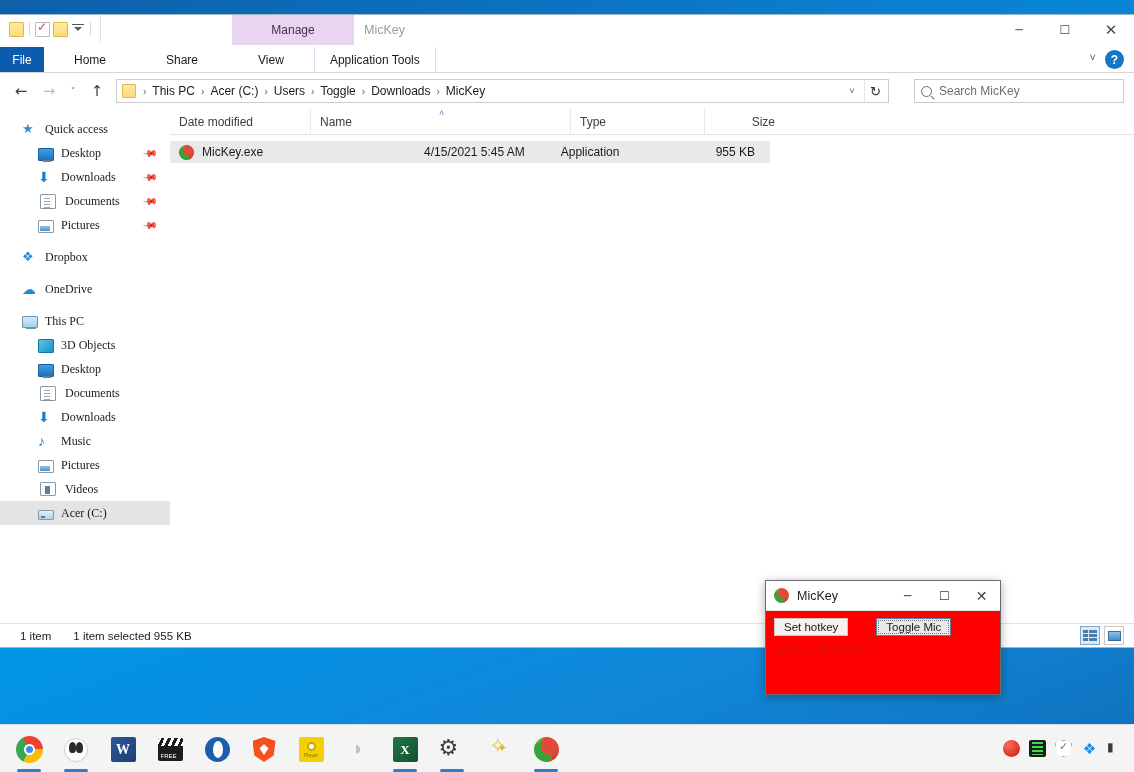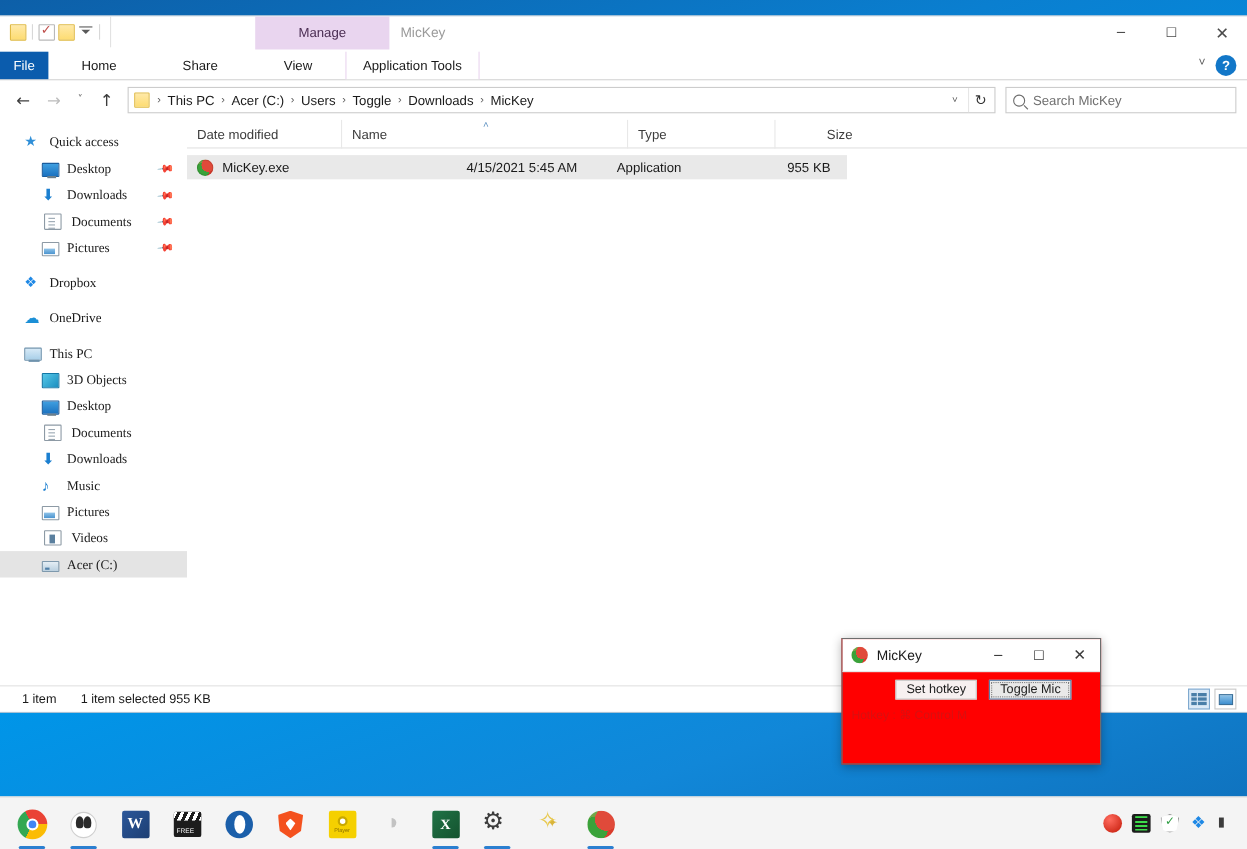--- a/index.html
+++ b/index.html
@@ -146,21 +146,21 @@
     display: flex; align-items: center; justify-content: center;
     font-size: 9px; color: #555;
   }
   .addr-refresh {
     position: absolute; right: 2px; top: 0; bottom: 0; width: 22px;
     display: flex; align-items: center; justify-content: center;
     font-size: 13px; color: #333; border-left: 1px solid #e6e6e6;
     font-family: "DejaVu Sans", sans-serif;
   }
   .searchbox {
-    flex: 0 0 210px; height: 24px; margin-left: 7px;
+    flex: 0 0 210px; height: 24px; margin-left: 23px;
     border: 1px solid #cccccc; background: #fff;
     display: flex; align-items: center; padding: 4px 6px; gap: 7px;
   }
   .search-ico {
     width: 11px; height: 11px; border: 1.4px solid #6d6d6d;
     border-radius: 50%; position: relative; flex: 0 0 11px;
   }
   .search-ico:after {
     content: ""; position: absolute; right: -4px; bottom: -3px;
     width: 5px; height: 1.4px; background: #6d6d6d;
@@ -283,21 +283,21 @@
       radial-gradient(circle at 62% 70%, #d93b2b 0 38%, rgba(0,0,0,0) 39%),
       linear-gradient(135deg,#5fbf4f,#d03a2a);
   }
   .mk-name { font-size: 12.5px; color: #1a1a1a; margin-left: 8px; }
   .mk-ctrls { position: absolute; right: 0; top: 0; display: flex; height: 30px; }
   .mk-wc { width: 37px; height: 30px; display:flex; align-items:center; justify-content:center;
            font-size: 12px; color: #3c3c3c; font-family:"DejaVu Sans", sans-serif; }
   .mk-wc.x { font-size: 14px; }
 
   .mk-body { flex: 1 1 auto; padding: 7px 0 0 8px; position: relative; }
-  .mk-btnrow { display: flex; gap: 11px; margin-left: 40px; }
+  .mk-btnrow { display: flex; gap: 28px; }
   .mk-btn {
     font-size: 11.5px; color: #1a1a1a; padding: 2px 9px;
     background: #f0f0f0; border: 1px solid #adadad;
     font-family: "Liberation Sans", sans-serif;
   }
   .mk-btn.sethotkey { background: #f7f0f0; border-color: #c8c8c8; }
   .mk-btn.toggle { background: #e9e9e9; border: 1px solid #5a7fa8; outline: 1px dotted #7f7f7f; outline-offset: -3px; }
   .mk-hotkey {
     margin-top: 8px; font-size: 11px; color: #d81010; white-space: nowrap;
   }

